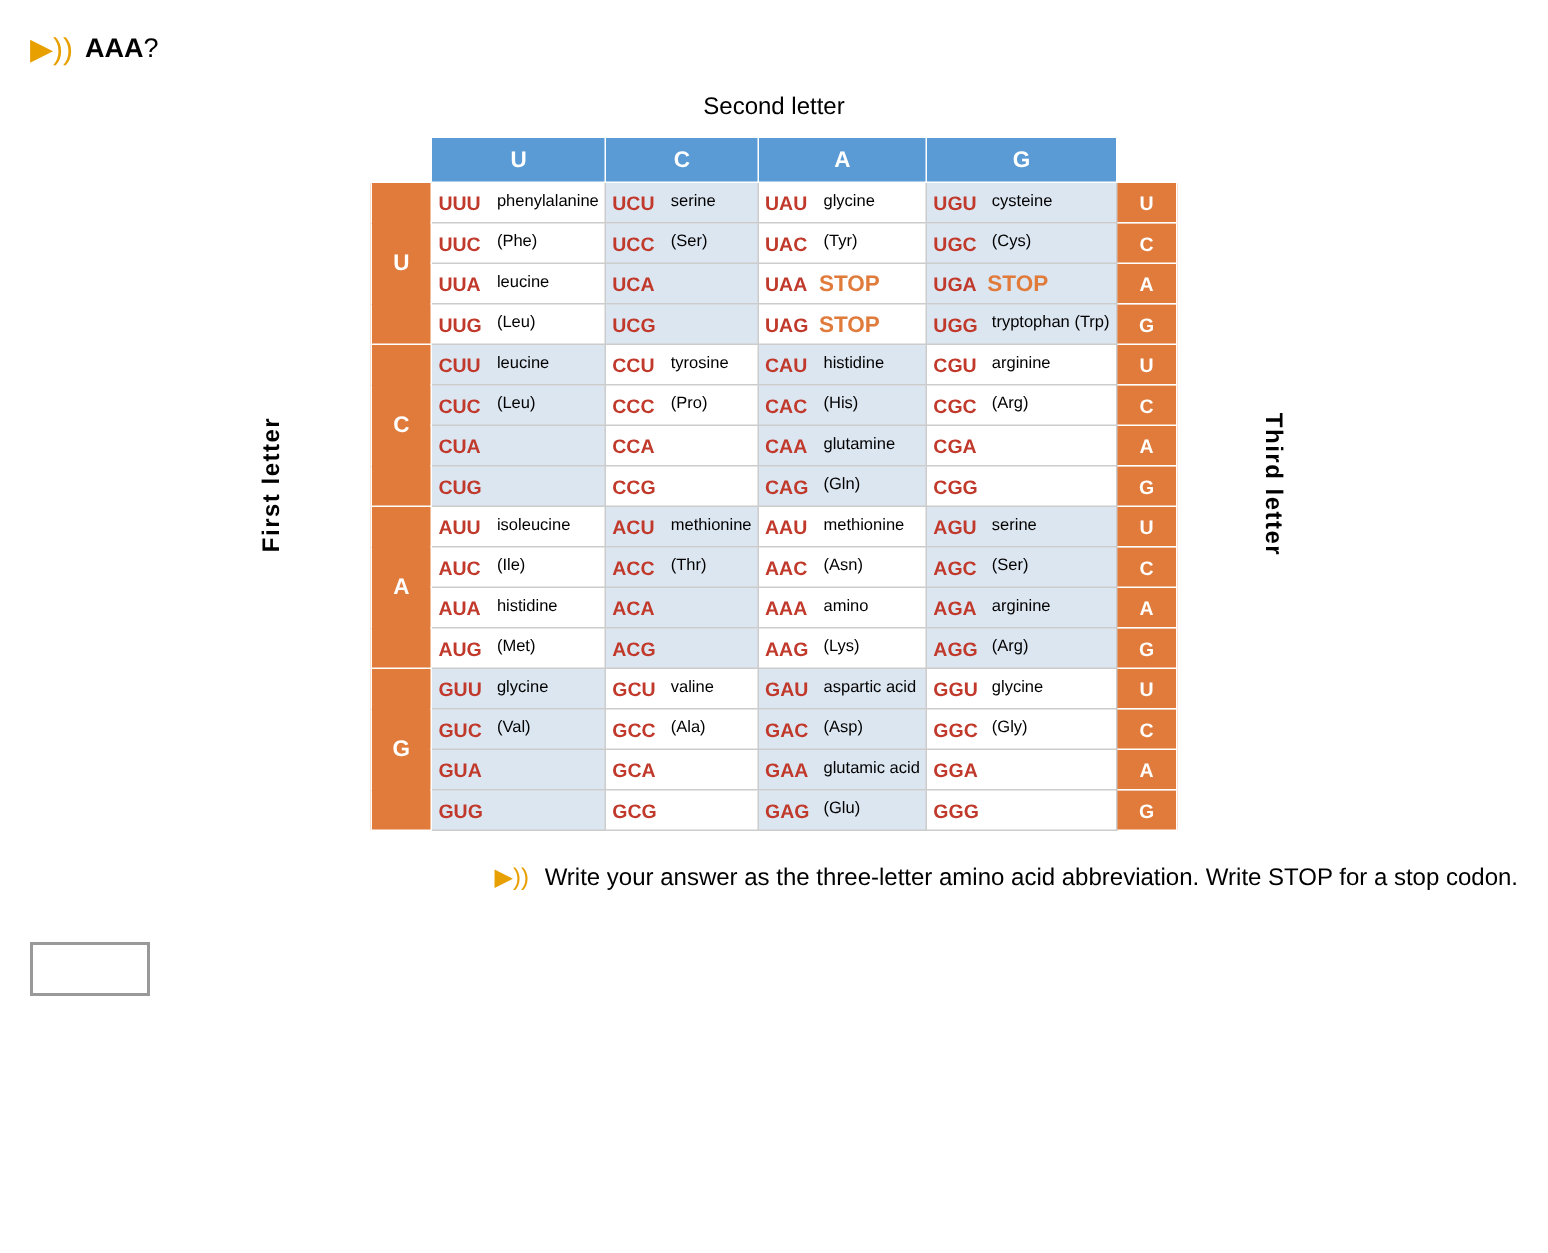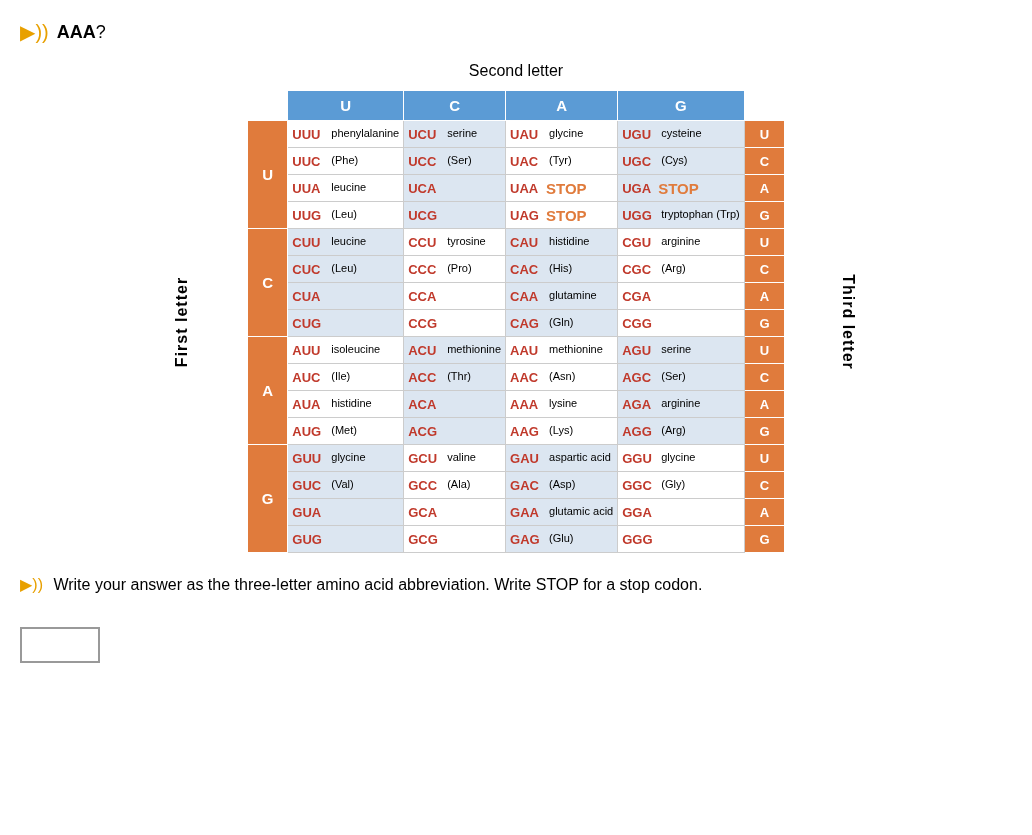--- a/index.html
+++ b/index.html
@@ -132,20 +132,21 @@
       color: #e07b3c;
       font-weight: bold;
       font-size: 15px;
     }
     
     .instruction {
       font-size: 16px;
       color: #000;
       margin-bottom: 30px;
       line-height: 1.5;
+      text-align: right;
     }
     .instruction .speaker {
       color: #e8a000;
       margin-right: 6px;
     }
     .answer-box {
       width: 80px;
       height: 36px;
       border: 2px solid #999;
       display: inline-block;
@@ -454,21 +455,21 @@
               </div>
             </td>
             <td class="codon-group shaded">
               <div class="codon-line">
                 <span class="codon-code">ACA</span>
               </div>
             </td>
             <td class="codon-group">
               <div class="codon-line">
                 <span class="codon-code">AAA</span>
-                <span class="amino-name">lysine</span>
+                <span class="amino-name">amino</span>
               </div>
             </td>
             <td class="codon-group shaded">
               <div class="codon-line">
                 <span class="codon-code">AGA</span>
                 <span class="amino-name">arginine</span>
               </div>
             </td>
             <td class="tl-cell">A</td>
           </tr>

